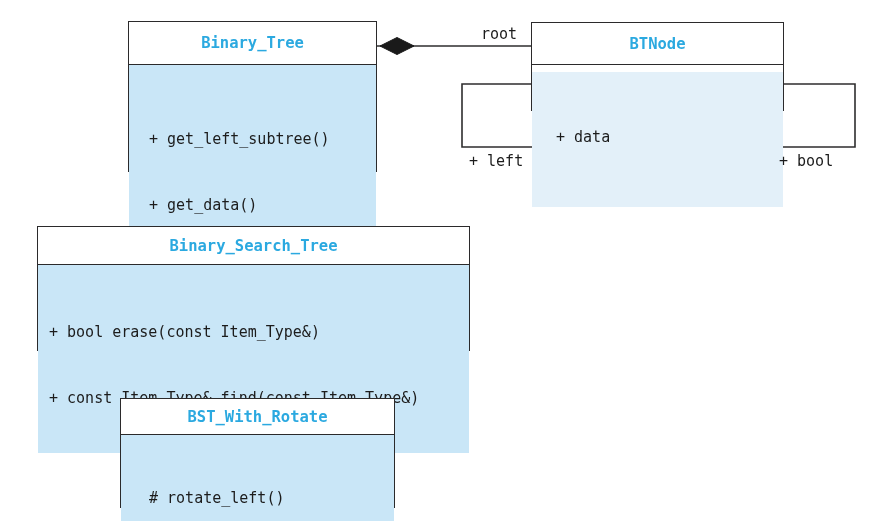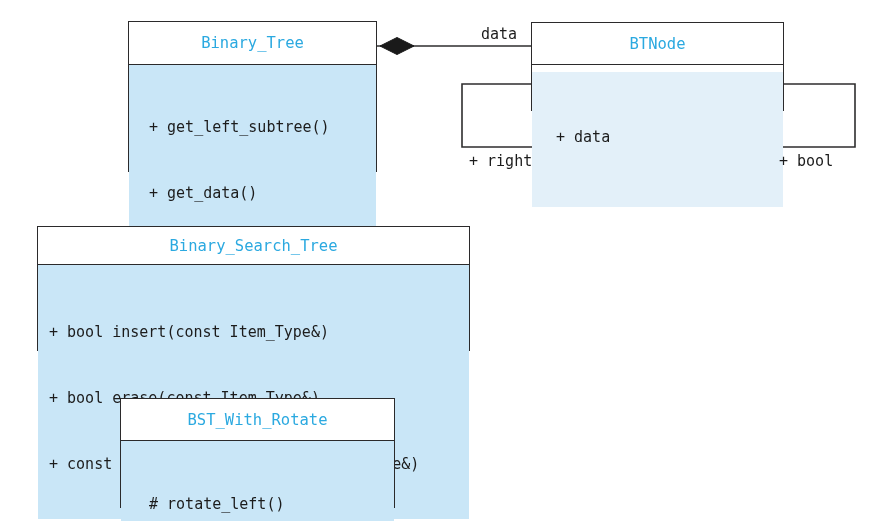--- a/index.html
+++ b/index.html
@@ -62,21 +62,21 @@
   }
   .cls-title {
     box-sizing: border-box;
     flex: 0 0 auto;
     display: flex;
     align-items: center;
     justify-content: center;
     border-bottom: 1.5px solid var(--border);
     color: var(--classname);
     font-size: 15.5px;
-    font-weight: 400;
+    font-weight: 700;
     letter-spacing: 0;
   }
   .cls-members {
     box-sizing: border-box;
     flex: 1 1 auto;
     background: var(--fill-main);
     color: var(--text);
     font-size: 15px;
     line-height: 22px;
     white-space: pre;
@@ -107,48 +107,47 @@
 
     <line class="gen-line" x1="255" y1="192" x2="255" y2="227"></line>
     <polygon class="gen-tri" points="255,173 245.5,192 264.5,192"></polygon>
 
     <line class="gen-line" x1="255" y1="371" x2="255" y2="399"></line>
     <polygon class="gen-tri" points="255,352 245.5,371 264.5,371"></polygon>
   </svg>
 
   <div class="cls" style="left:128px; top:21px; width:249px; height:151px;">
     <div class="cls-title" style="height:43px;">Binary_Tree</div>
-    <div class="cls-members" style="padding:7px 0 0 20px;">
+    <div class="cls-members" style="padding:19px 0 0 20px;">
       <div class="member">+ get_left_subtree()</div>
       <div class="member">+ get_data()</div>
       <div class="member">+ to_string()</div>
     </div>
   </div>
 
   <div class="cls light" style="left:531px; top:22px; width:253px; height:89px;gap:7px;">
     <div class="cls-title" style="height:42px;">BTNode</div>
     <div class="cls-members" style="padding:10px 0 15px 24px;">
       <div class="member">+ data</div>
     </div>
   </div>
 
   <div class="cls" style="left:37px; top:226px; width:433px; height:125px;">
     <div class="cls-title" style="height:38px;">Binary_Search_Tree</div>
     <div class="cls-members" style="padding:12px 0 0 11px;">
-      <div class="member">+ bool insert(const Item_Type&amp;)</div>
       <div class="member">+ bool erase(const Item_Type&amp;)</div>
       <div class="member">+ const Item_Type&amp; find(const Item_Type&amp;)</div>
     </div>
   </div>
 
   <div class="cls" style="left:120px; top:398px; width:275px; height:110px;">
-    <div class="cls-title" style="height:42px;">BST_With_Rotate</div>
+    <div class="cls-title" style="height:36px;">BST_With_Rotate</div>
     <div class="cls-members" style="padding:8px 0 0 28px;">
       <div class="member"># rotate_left()</div>
       
     </div>
   </div>
 
-  <div class="lbl" style="left:481px; top:26px;">data</div>
-  <div class="lbl" style="left:469px; top:153px;">+ right</div>
+  <div class="lbl" style="left:481px; top:26px;">root</div>
+  <div class="lbl" style="left:469px; top:153px;">+ left</div>
   <div class="lbl" style="left:779px; top:153px;">+ bool</div>
 
 </div>
 
 </body></html>

